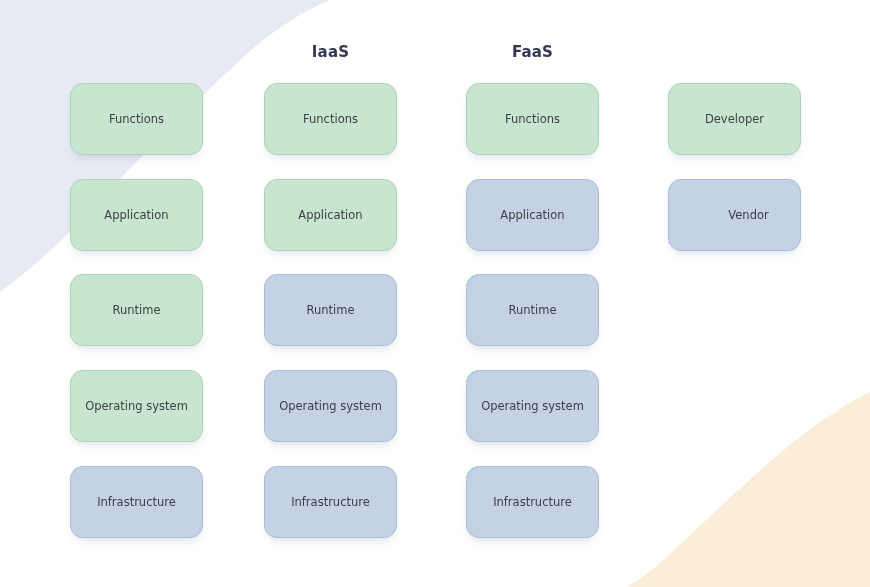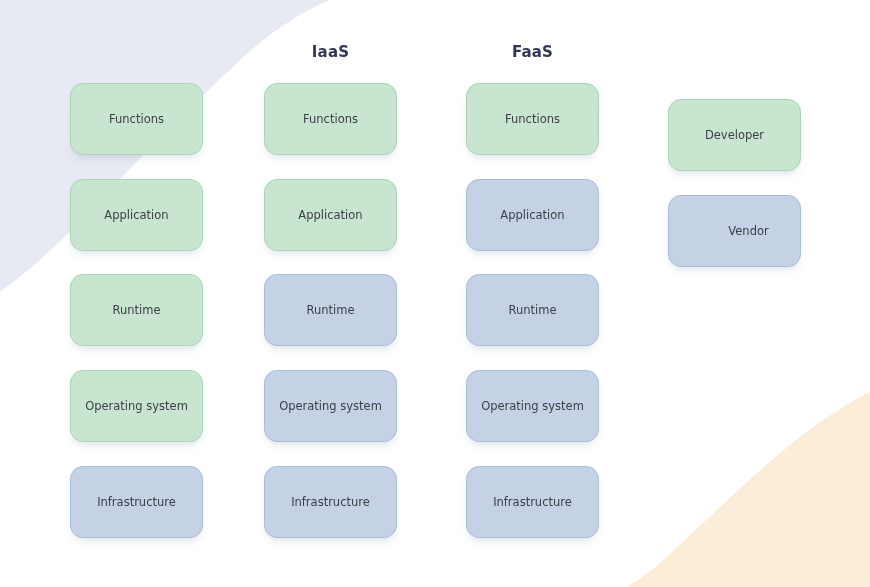--- a/index.html
+++ b/index.html
@@ -132,21 +132,21 @@
       <div class="box blue" style="top: 274px;">
         <span class="box-label">Runtime</span>
       </div>
       <div class="box blue" style="top: 370px;">
         <span class="box-label">Operating system</span>
       </div>
       <div class="box blue" style="top: 466px;">
         <span class="box-label">Infrastructure</span>
       </div>
     </div>
-    <div class="column" style="left: 668px; top: 16px; height: 475px;">
+    <div class="column" style="left: 668px; top: 0px; height: 475px;">
       <div class="box green" style="top: 83px;">
         <span class="box-label">Developer</span>
       </div>
       <div class="box blue" style="top: 179px; padding-left: 28px;">
         <span class="box-label">Vendor</span>
       </div>
     </div>
   </div>
 
 </body></html>

